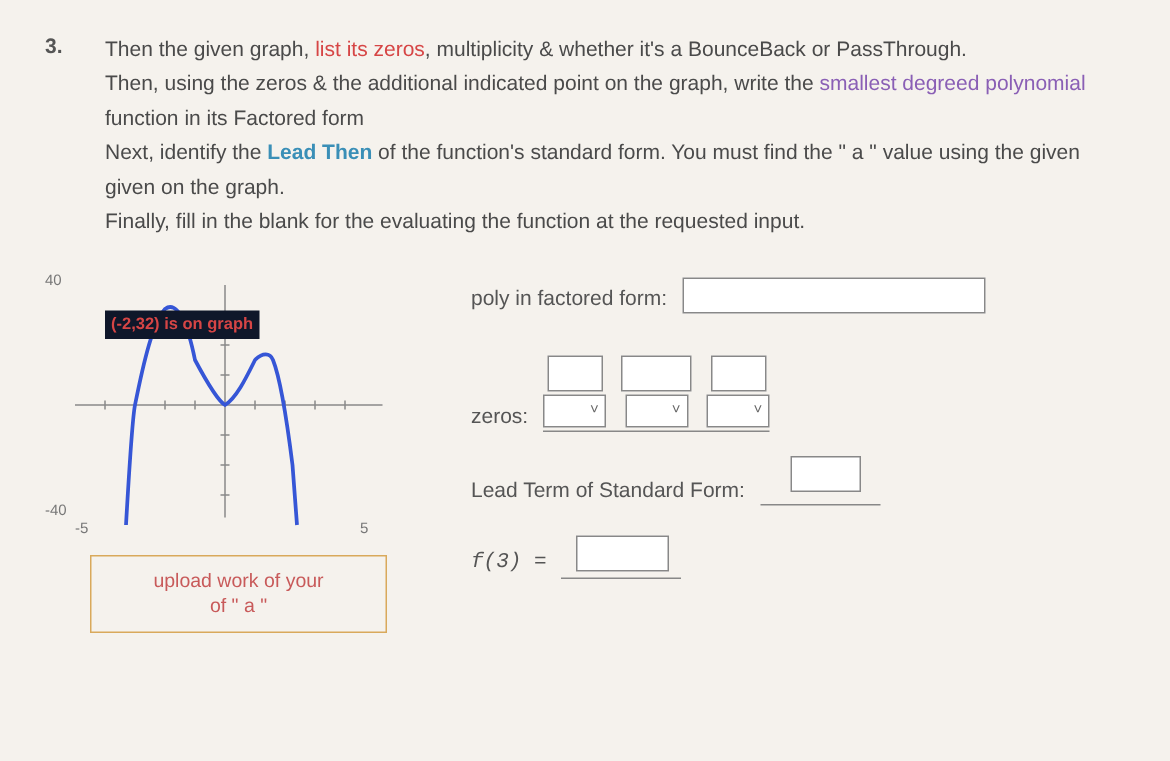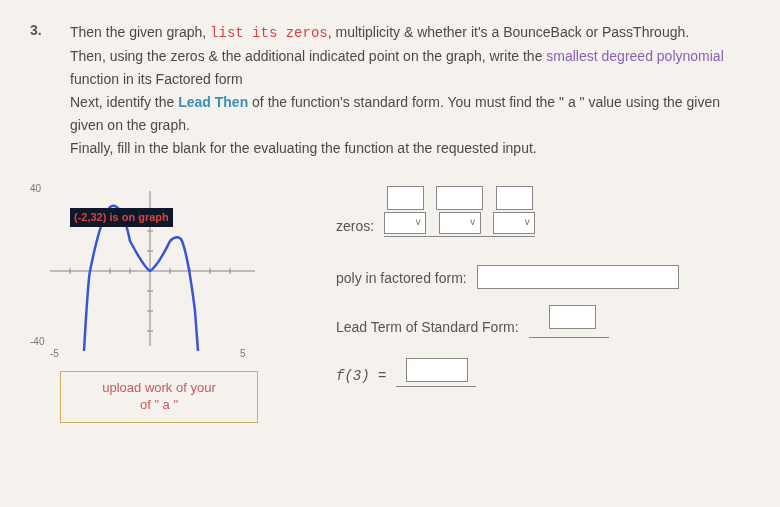--- a/index.html
+++ b/index.html
@@ -8,24 +8,24 @@
     font-family: Arial, sans-serif;
     font-size: 14px;
     color: #4a4a4a;
     background: #f5f2ed;
     width: 720px;
     line-height: 1.5;
   }
   .problem-row { display: flex; gap: 20px; }
   .problem-num { font-weight: bold; color: #555; min-width: 20px; }
   .instructions p { margin: 2px 0; }
-  .list-zeros { color: #d64545; font-family: Liberation Mono, monospace; }
+  .list-zeros { color: #d64545; }
   .smallest-poly { color: #8a5fb5; }
   .lead-term { color: #3a8fb7; font-weight: bold; }
-  .work-area { display: flex; gap: 46px; margin-top: 25px; justify-content: flex-end; }
+  .work-area { display: flex; gap: 24px; margin-top: 25px; justify-content: flex-end; }
   .graph-col { width: 260px; }
   .graph-box { position: relative; width: 240px; height: 170px; }
   svg.axes { position: absolute; top: 0; left: 0; }
   .y40 { position: absolute; left: 0px; top: -5px; font-size: 10px; color: #777; }
   .yneg40 { position: absolute; left: 0px; top: 148px; font-size: 10px; color: #777; }
   .xneg5 { position: absolute; left: 20px; top: 160px; font-size: 10px; color: #777; }
   .x5 { position: absolute; left: 210px; top: 160px; font-size: 10px; color: #777; }
   .point-label {
     position: absolute;
     left: 40px;
@@ -130,40 +130,40 @@
       <div class="point-label">(-2,32) is on graph</div>
     </div>
     <div class="upload-box">
       <div>upload work of your</div>
       <div>of " a "</div>
     </div>
   </div>
 
   <div class="answer-col">
     <div class="answer-row">
+      <span class="label">poly in factored form:</span>
+      <span class="input-box wide"></span>
+    </div>
+
+    <div class="answer-row">
       <span class="label">zeros:</span>
       <span class="zeros-group">
         <span class="frac">
           <span class="input-box"></span>
           <span class="select-box"></span>
         </span>
         <span class="frac">
           <span class="input-box med"></span>
           <span class="select-box"></span>
         </span>
         <span class="frac">
           <span class="input-box"></span>
           <span class="select-box"></span>
         </span>
       </span>
-    </div>
-
-    <div class="answer-row">
-      <span class="label">poly in factored form:</span>
-      <span class="input-box wide"></span>
     </div>
 
     <div class="answer-row">
       <span class="label">Lead Term of Standard Form:</span>
       <span class="underline">
         <span class="input-box" style="min-width:45px;position:relative;top:-12px;left:20px;"></span>
       </span>
     </div>
 
     <div class="answer-row">

